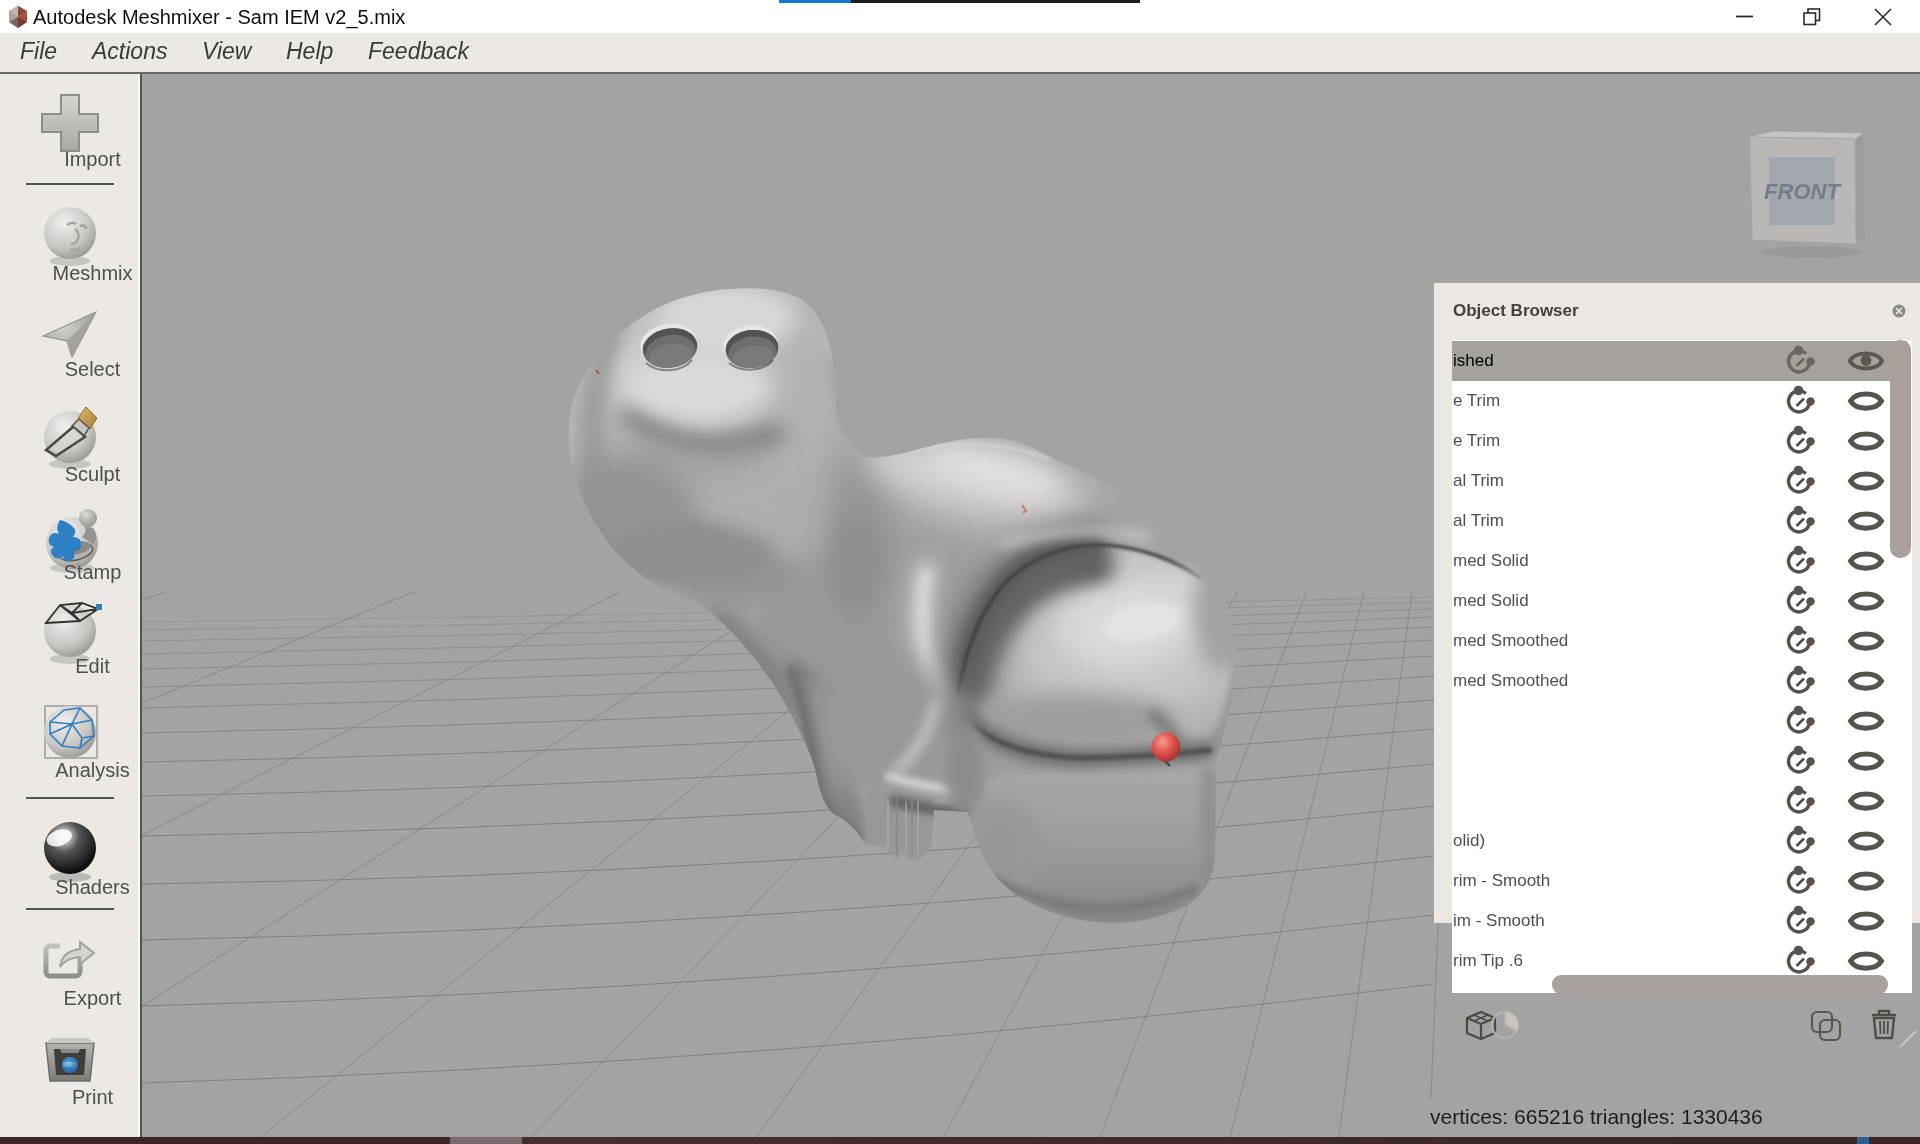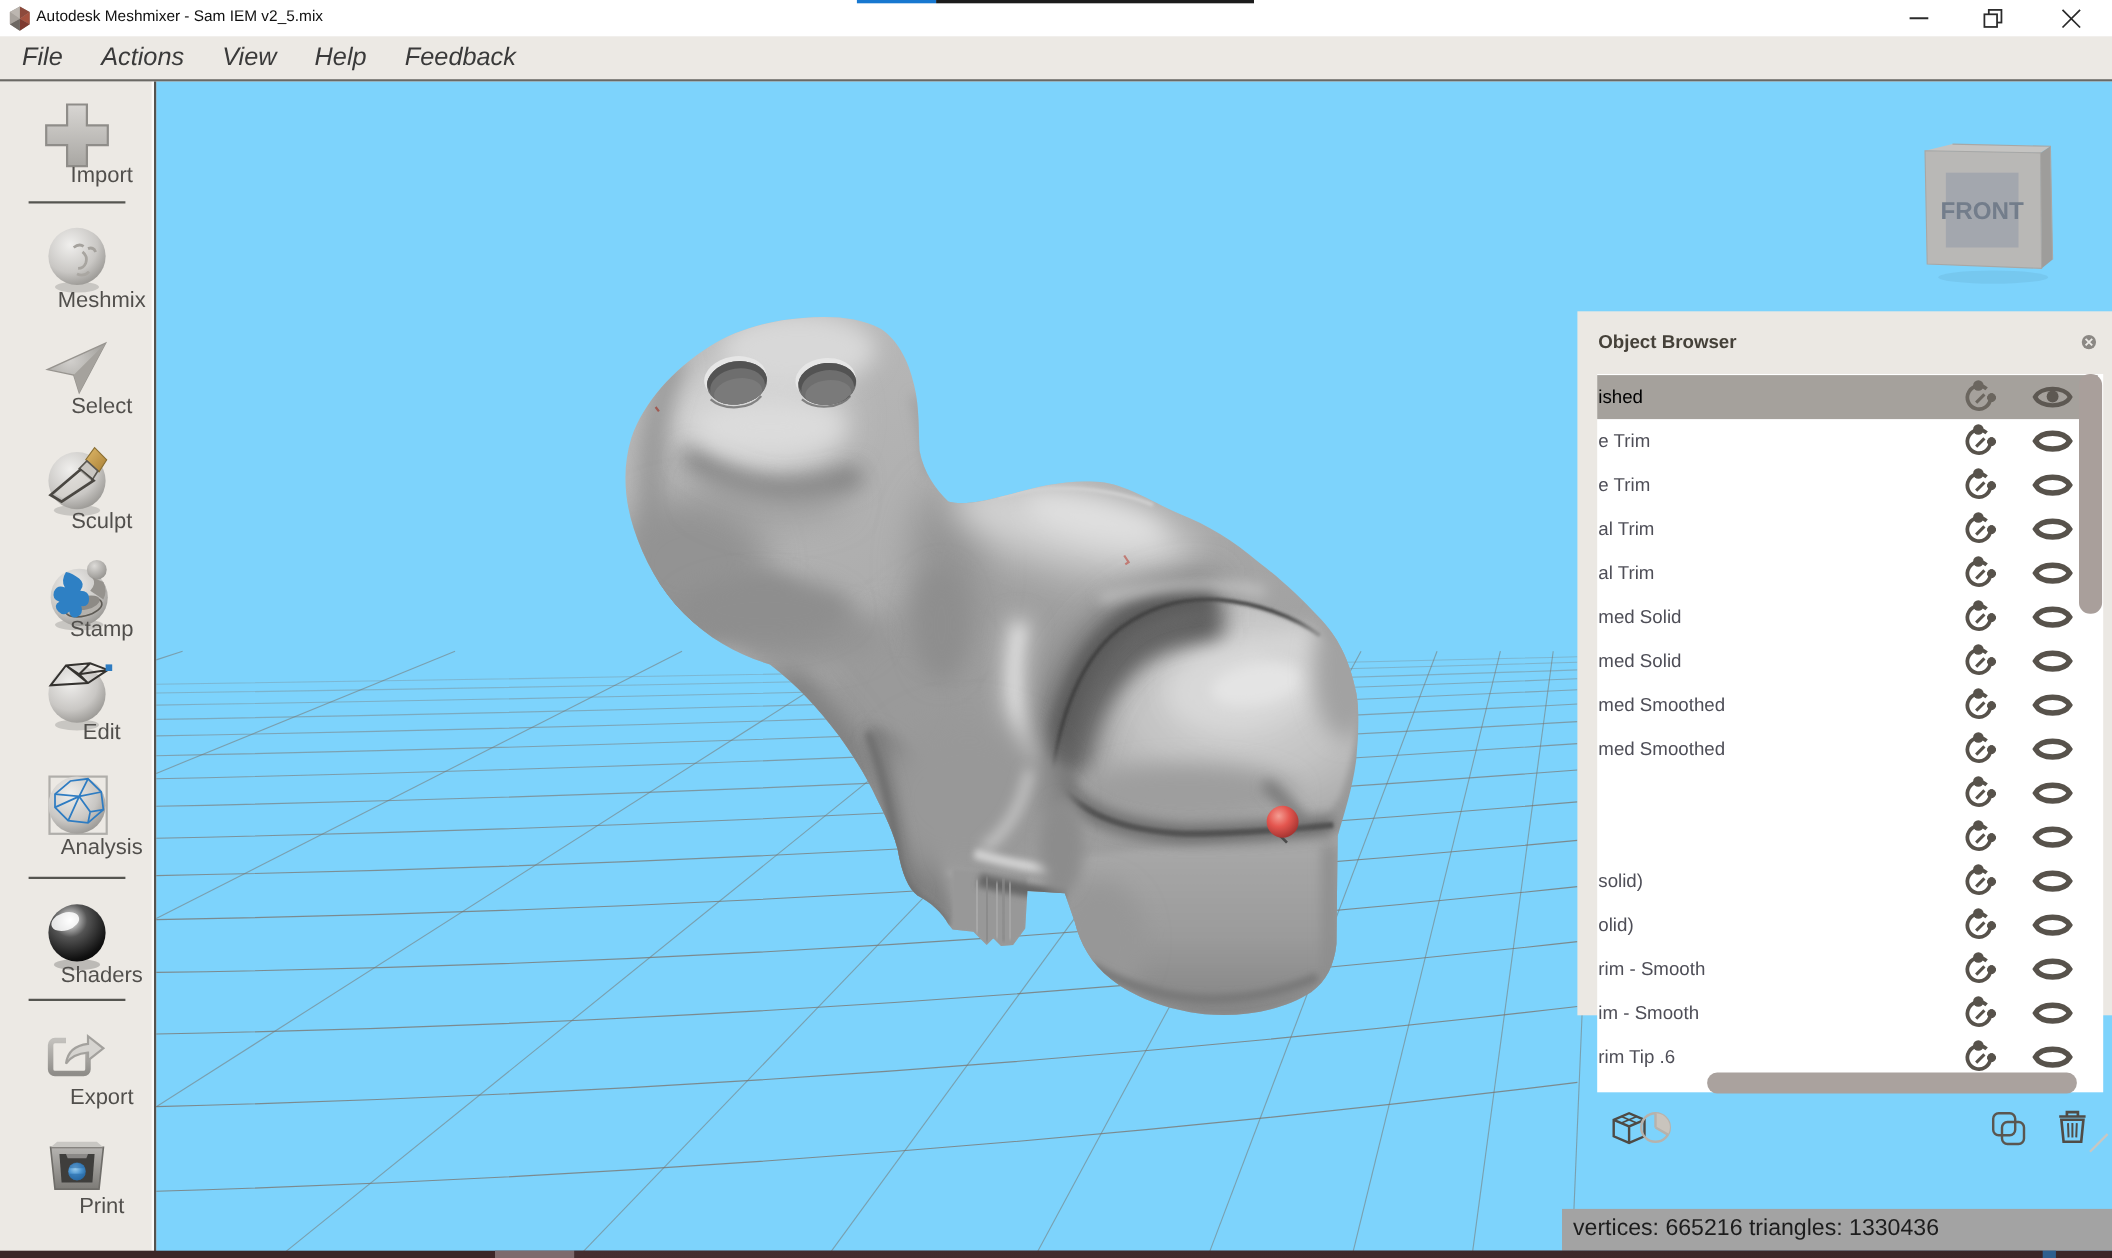--- a/index.html
+++ b/index.html
@@ -1,28 +1,28 @@
 <!DOCTYPE html>
 <html><head><meta charset="utf-8">
 <style>
 * { margin:0; padding:0; box-sizing:border-box; }
 html,body { width:1920px; height:1144px; overflow:hidden; background:#fff;
   font-family:"Liberation Sans", sans-serif; }
 #titlebar { position:absolute; left:0; top:0; width:1920px; height:33px; background:#fff; }
 #topstrip-blue { position:absolute; left:779px; top:0; width:72px; height:3px; background:#1878d0; }
 #topstrip-dark { position:absolute; left:851px; top:0; width:289px; height:3px; background:#1c1c1c; }
-#title { position:absolute; left:33px; top:6px; font-size:14px; color:#101010; }
+#title { position:absolute; left:33px; top:6px; font-size:20px; color:#101010; }
 #menubar { position:absolute; left:0; top:33px; width:1920px; height:39px; background:#ece9e4; }
 #menubar div { position:absolute; top:5px; font-size:23px; color:#3a3a3a;font-style:italic; }
 #menuline { position:absolute; left:0; top:72px; width:1920px; height:2px; background:#6b6965; }
 #toolbar { position:absolute; left:0; top:74px; width:138px; height:1070px; background:#ece9e4; }
 #toolbar-edge { position:absolute; left:138px; top:74px; width:2px; height:1070px; background:#fbfafa; }
 #toolbar-edge2 { position:absolute; left:140px; top:74px; width:2px; height:1070px; background:#55534f; }
 .tlabel { position:absolute; left:0; width:138px; text-align:center; font-size:20px; color:#514f4c;padding-left:47px; }
-#viewport { position:absolute; left:142px; top:74px; width:1778px; height:1070px; background:#7dd3fc; }
+#viewport { position:absolute; left:142px; top:74px; width:1778px; height:1070px; background:#a3a3a3;font-style:italic; }
 #panel { position:absolute; left:1434px; top:283px; width:486px; height:640px; background:#ebe8e3;padding-left:48px; }
 #ptitle { position:absolute; left:19px; top:18px; font-size:17px; font-weight:bold; color:#454139; }
 #plist { position:absolute; left:18px; top:57px; width:460px; height:653px; background:#fff; }
 .obrow { position:absolute; left:18px; width:437px; height:40px; line-height:40px;
   font-size:17px; color:#4e4e57; padding-left:1px; overflow:hidden; }
 .obrow.sel { background:#a5a19c; color:#000000; width:455px; }
 #obicons { position:absolute; left:0; top:0; width:486px; height:768px; }
 #vthumb { position:absolute; left:456px; top:57px; width:21px; height:218px;
   background:#a99f9b; border-radius:10px; }
 #hthumb2 { position:absolute; left:118px; top:692px; width:336px; height:19px;
@@ -401,21 +401,20 @@
 <div class="obrow" style="top:98px">e Trim</div>
 <div class="obrow" style="top:138px">e Trim</div>
 <div class="obrow" style="top:178px">al Trim</div>
 <div class="obrow" style="top:218px">al Trim</div>
 <div class="obrow" style="top:258px">med Solid</div>
 <div class="obrow" style="top:298px">med Solid</div>
 <div class="obrow" style="top:338px">med Smoothed</div>
 <div class="obrow" style="top:378px">med Smoothed</div>
 <div class="obrow" style="top:418px"></div>
 <div class="obrow" style="top:458px"></div>
-<div class="obrow" style="top:498px">solid)</div>
 <div class="obrow" style="top:538px">olid)</div>
 <div class="obrow" style="top:578px">rim - Smooth</div>
 <div class="obrow" style="top:618px">im - Smooth</div>
 <div class="obrow" style="top:658px">rim Tip .6</div>
  <div id="vthumb"></div>
  <div id="hthumb2"></div>
  <svg id="obicons" xmlns="http://www.w3.org/2000/svg" width="486" height="768" viewBox="0 0 486 768">
 <g transform="translate(365,78)" stroke="#6b665f" fill="none">
 <path d="M 7,-7.5 A 10.5,10.5 0 1 0 10.5,1.5" stroke-width="3.4"></path>
 <circle cx="-0.5" cy="-10.5" r="4.8" fill="#6b665f" stroke="none"></circle>

